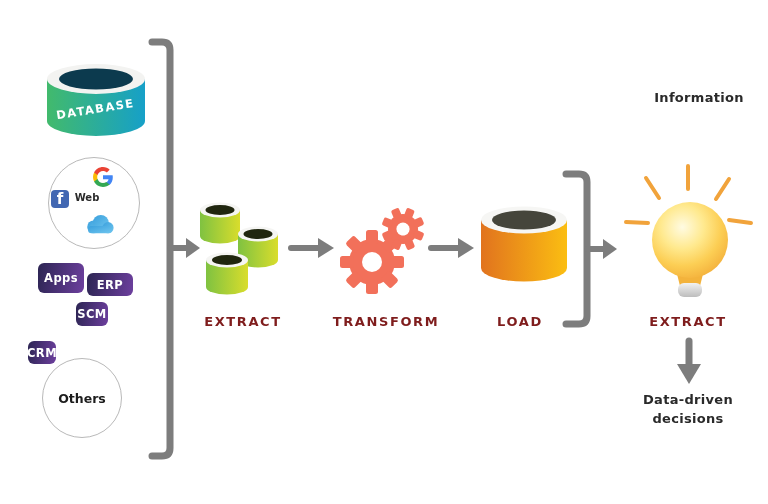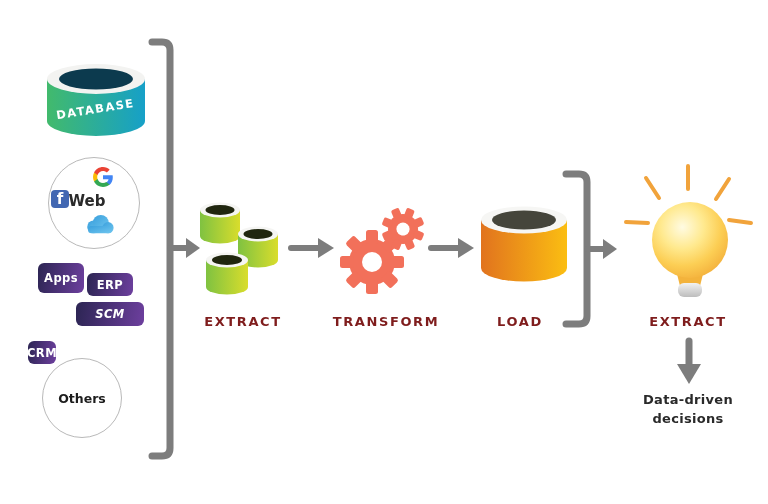--- a/index.html
+++ b/index.html
@@ -5,21 +5,21 @@
   html,body{margin:0;padding:0;background:#ffffff;}
   #stage{position:relative;width:768px;height:504px;background:#ffffff;overflow:hidden;
          font-family:"DejaVu Sans","Liberation Sans",sans-serif;}
   .abs{position:absolute;}
   .stage-label{font-size:13px;font-weight:bold;letter-spacing:1.6px;color:#7f1d1d;text-align:center;}
   .caption{font-size:13px;font-weight:bold;letter-spacing:0.3px;color:#2a2a2a;text-align:center;line-height:19px;}
   .src-circle{border:1.5px solid #b9b9b9;border-radius:50%;background:#fff;box-sizing:border-box;}
   .badge{border-radius:6px;background:linear-gradient(100deg,#2c2553 0%,#6d3f9e 100%);
          color:#ffffff;font-size:11.5px;font-weight:bold;letter-spacing:0.4px;
          display:flex;align-items:center;justify-content:center;box-sizing:border-box;}
-  .web-text{font-size:15px;font-weight:bold;color:#2a2a2a;text-align:center;}
+  .web-text{font-size:10px;font-weight:bold;color:#2a2a2a;text-align:center;}
   .others-text{width:100%;height:100%;display:flex;align-items:center;justify-content:center;
          font-size:12.5px;font-weight:bold;color:#1d1d1d;}
   .fb{width:18px;height:18px;border-radius:4px;background:#4267b2;color:#fff;
       display:flex;align-items:flex-end;justify-content:center;font-size:15px;font-weight:bold;
       line-height:17px;overflow:hidden;}
   svg{display:block;}
 </style>
 </head>
 <body>
 
@@ -77,21 +77,21 @@
 
   <div class="abs badge" style="left:38px;top:263px;width:46px;height:30px;">
     <span>Apps</span>
   </div>
   <div class="abs badge" style="left:87px;top:273px;width:46px;height:23px;">
     <span>ERP</span>
   </div>
   <div class="abs badge" style="left:28px;top:294px;width:28px;height:23px;margin-top:47px;">
     <span>CRM</span>
   </div>
-  <div class="abs badge" style="left:76px;top:302px;width:68px;height:24px;font-style:italic;">
+  <div class="abs badge" style="left:76px;top:302px;width:32px;height:24px;">
     <span>SCM</span>
   </div>
 
   <div class="abs src-circle" style="left:42px;top:358px;width:80px;height:80px;">
     <div class="others-text">Others</div>
   </div>
 
   <div class="abs" style="left:142px;top:36px;">
     <svg width="64" height="430" viewBox="0 0 64 430">
       <path d="M10,6 H20 Q28,6 28,14 V412 Q28,420 20,420 H10" fill="none" stroke="#7d7d7d" stroke-width="7" stroke-linecap="round" stroke-linejoin="round"></path>
@@ -231,20 +231,21 @@
 
       <circle cx="78" cy="88" r="38" fill="url(#bulbGrad)"></circle>
     </svg>
   </div>
 
   <div class="abs stage-label" style="left:193px;top:314px;width:100px;">EXTRACT</div>
   <div class="abs stage-label" style="left:330px;top:314px;width:112px;">TRANSFORM</div>
   <div class="abs stage-label" style="left:470px;top:314px;width:100px;">LOAD</div>
   <div class="abs stage-label" style="left:637px;top:314px;width:102px;">EXTRACT</div>
 
+  <div class="abs caption" style="left:638px;top:88px;width:122px;">Information</div>
 
   <div class="abs" style="left:672px;top:336px;">
     <svg width="34" height="52" viewBox="0 0 34 52">
       <line x1="17" y1="5" x2="17" y2="30" stroke="#7d7d7d" stroke-width="7" stroke-linecap="round"></line>
       <polygon points="5,28 29,28 17,48" fill="#7d7d7d"></polygon>
     </svg>
   </div>
 
   <div class="abs caption" style="left:628px;top:390px;width:120px;">
     <div>Data-driven</div>

